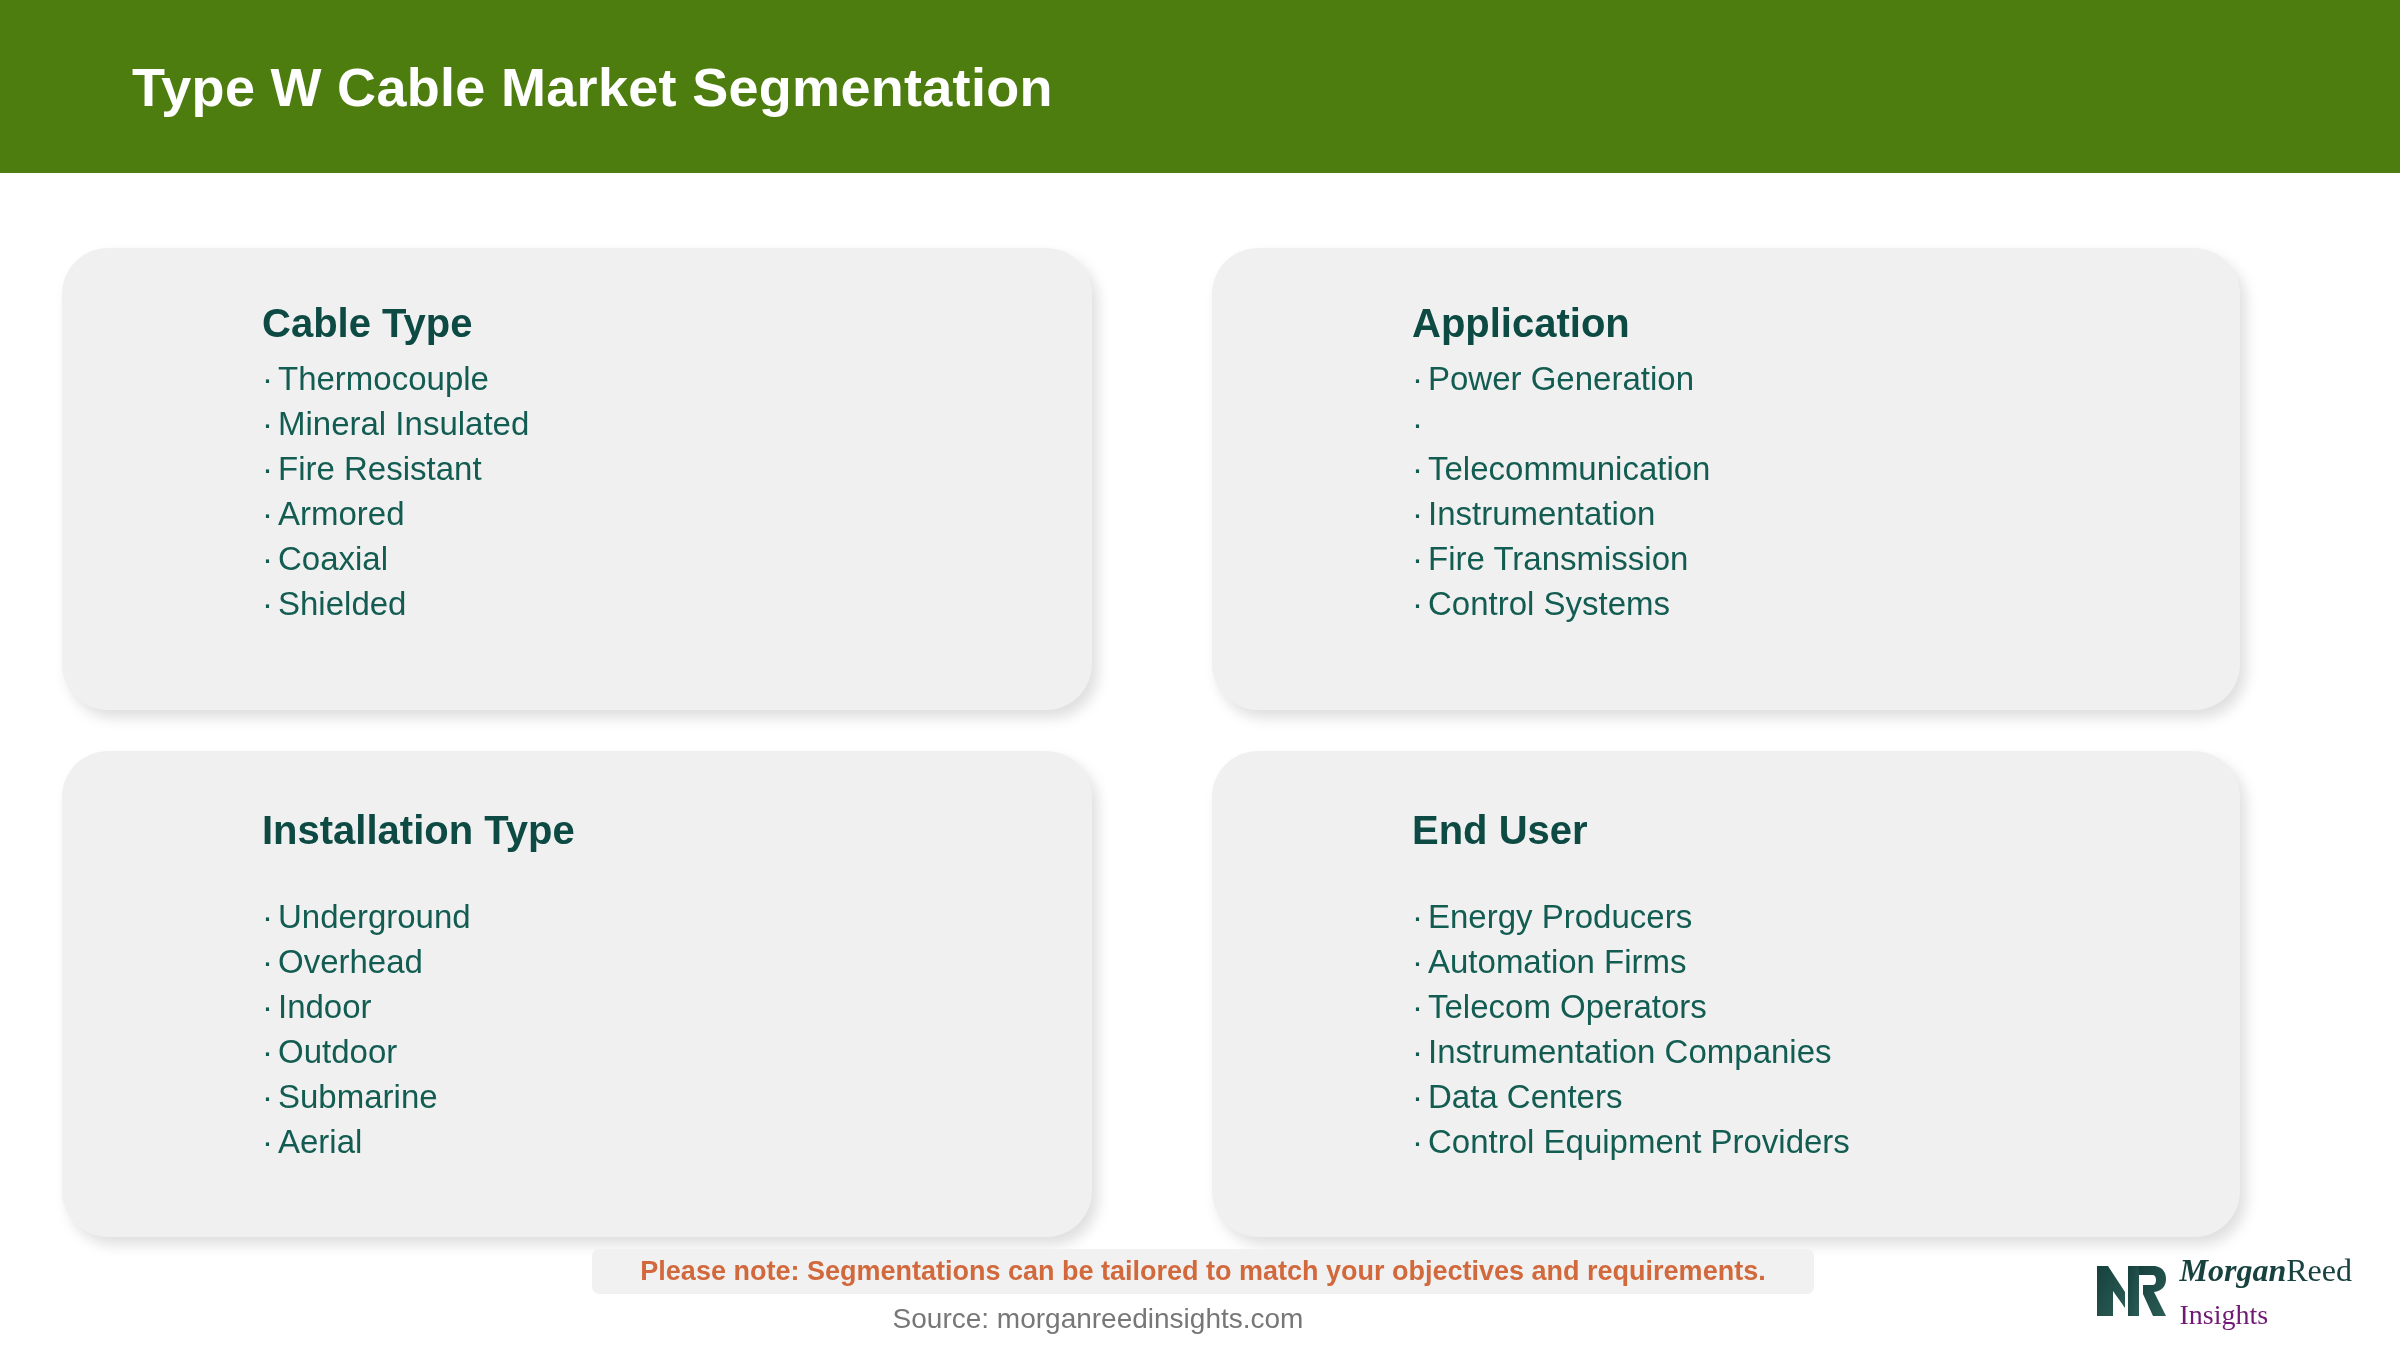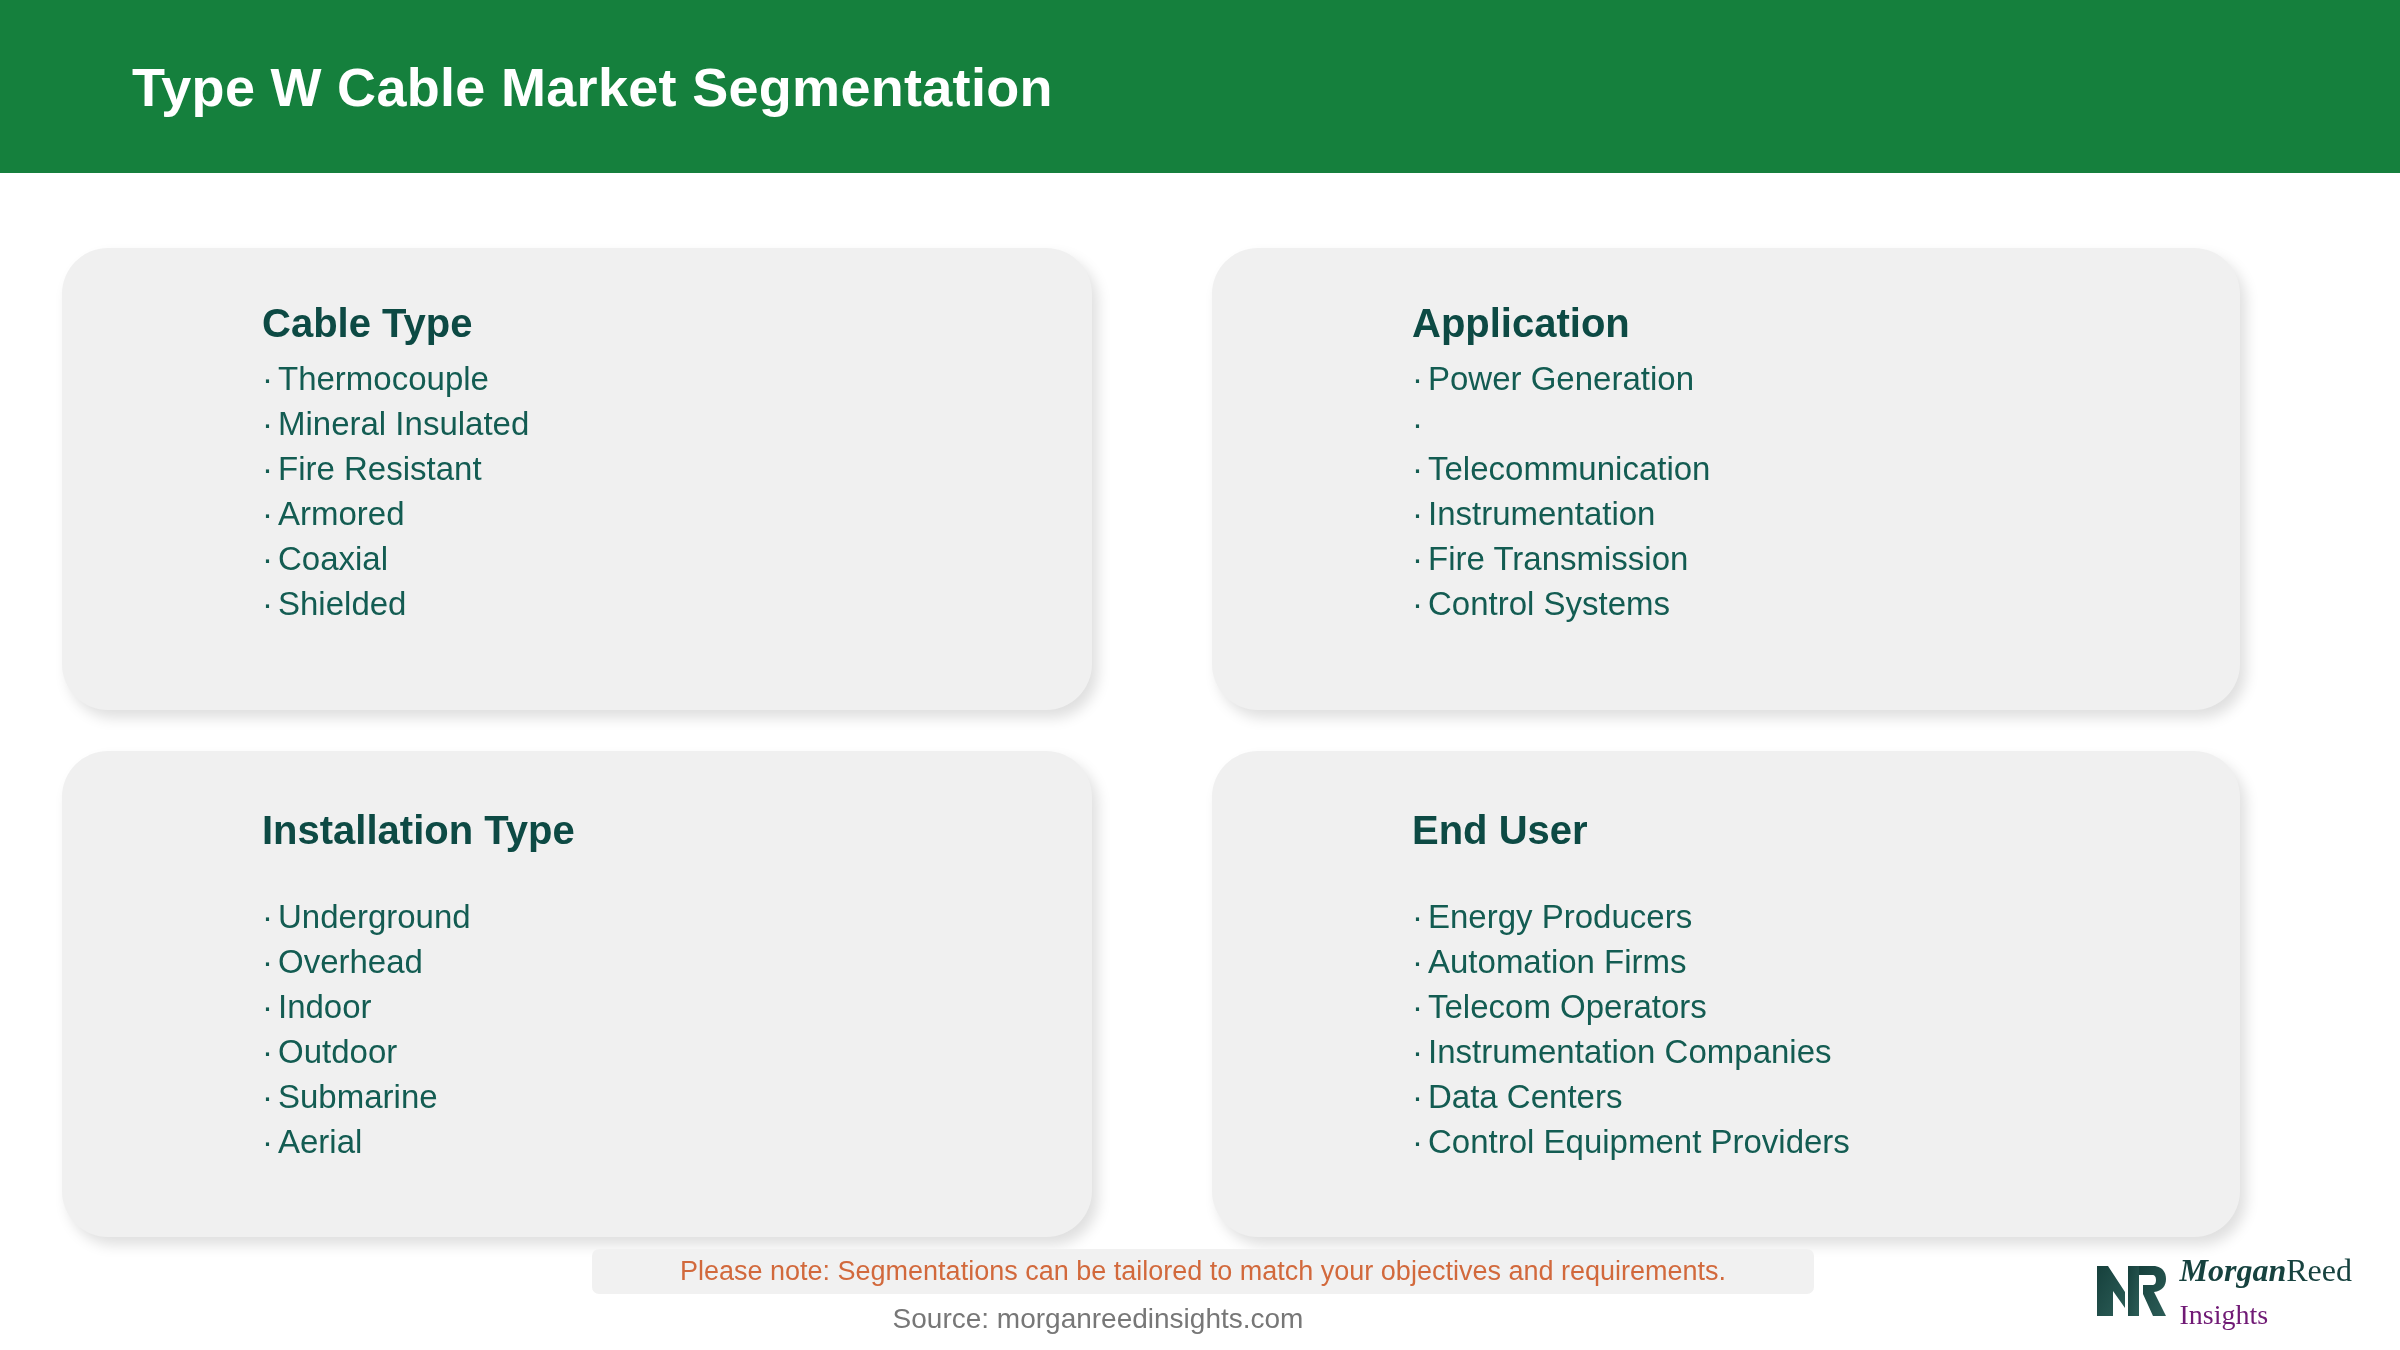--- a/index.html
+++ b/index.html
@@ -16,21 +16,21 @@
     position: relative;
   }
 
   
   .header-bar {
     position: absolute;
     left: 0;
     top: 0;
     width: 2400px;
     height: 173px;
-    background: #15803d;
+    background: #4d7c0f;
     box-sizing: border-box;
   }
   .header-title {
     position: absolute;
     left: 132px;
     top: 0;
     height: 173px;
     display: flex;
     align-items: center;
     color: #ffffff;
@@ -121,21 +121,21 @@
     background: #f1f1f1;
     border-radius: 7px;
     display: flex;
     align-items: center;
     justify-content: center;
     box-sizing: border-box;
   }
   .note-text {
     color: #d2693c;
     font-size: 27px;
-    font-weight: 400;
+    font-weight: 700;
     white-space: nowrap;
   }
   .source-text {
     position: absolute;
     left: 0;
     top: 70px;
     width: 2196px;
     text-align: center;
     color: #777777;
     font-size: 28px;

